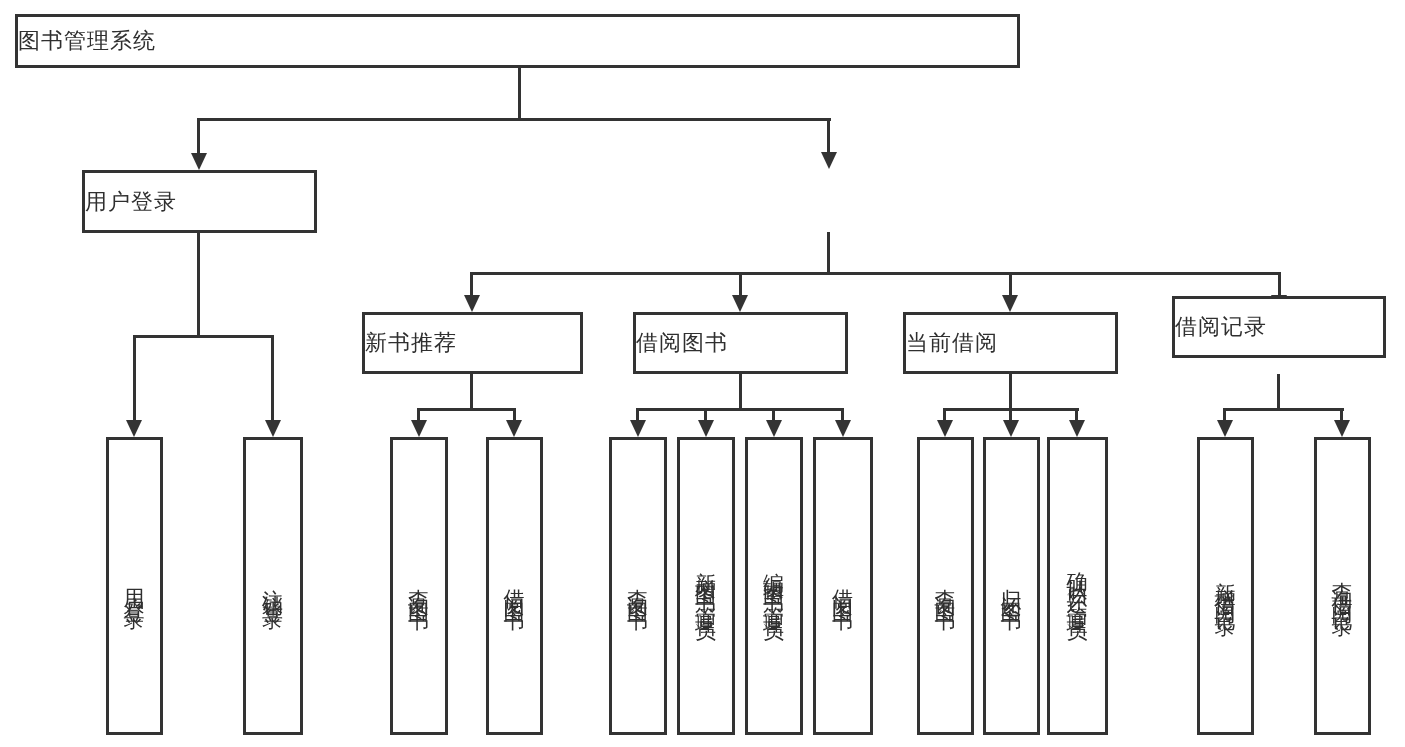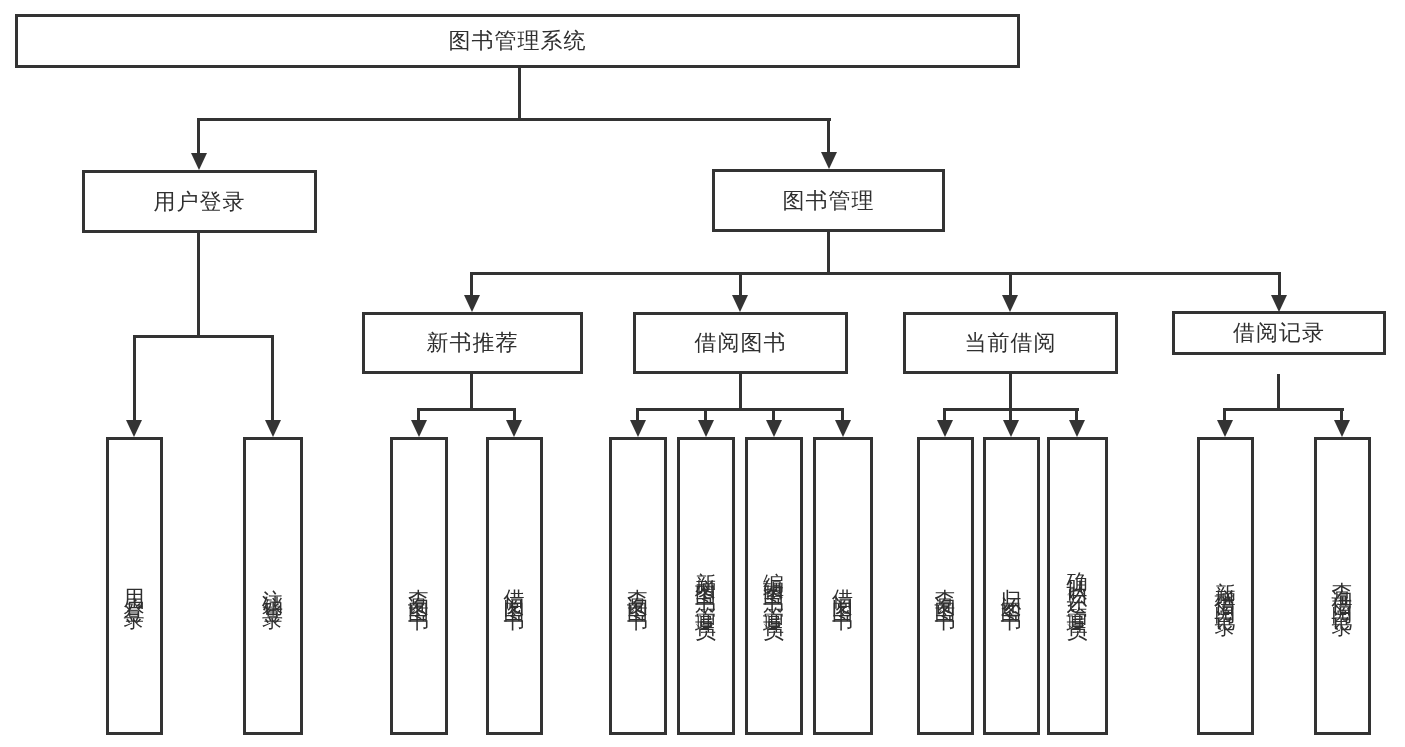--- a/index.html
+++ b/index.html
@@ -9,21 +9,21 @@
     --background:#ffffff;
   }
   html,body{margin:0;padding:0;background:var(--background);}
   body{font-family:"Liberation Sans","DejaVu Sans",sans-serif;}
   #canvas{
     position:relative;width:1405px;height:747px;background:var(--background);
     overflow:hidden;
   }
   .hnode{
     position:absolute;box-sizing:border-box;border:3px solid var(--line);
-    background:#fff;display:flex;align-items:center;justify-content:center;
+    background:#fff;display:flex;align-items:center;justify-content:flex-start;
     font-size:22px;color:var(--text);letter-spacing:1px;
   }
   .vnode{
     position:absolute;box-sizing:border-box;border:3px solid var(--line);
     background:#fff;top:437px;height:298px;
     display:flex;align-items:center;justify-content:center;
   }
   .vnode span{
     writing-mode:vertical-rl;text-orientation:mixed;
     font-size:21px;letter-spacing:7px;color:var(--text);line-height:1;
@@ -50,23 +50,20 @@
   <div class="vl" style="left:518px;top:68px;height:52px;"></div>
   <div class="hl" style="left:197px;top:118px;width:634px;"></div>
   <div class="vl" style="left:197px;top:118px;height:37px;"></div>
   <div class="ah" style="left:191px;top:153px;"></div>
   <div class="vl" style="left:827px;top:118px;height:36px;"></div>
   <div class="ah" style="left:821px;top:152px;"></div>
 
   <div class="hnode" style="left:82px;top:170px;width:235px;height:63px;">
     <span>用户登录</span>
   </div>
-  <div class="hnode" style="left:712px;top:169px;width:233px;height:63px;">
-    <span>图书管理</span>
-  </div>
 
   <div class="vl" style="left:197px;top:233px;height:105px;"></div>
   <div class="hl" style="left:133px;top:335px;width:141px;"></div>
   <div class="vl" style="left:133px;top:335px;height:87px;"></div>
   <div class="ah" style="left:126px;top:420px;"></div>
   <div class="vl" style="left:271px;top:335px;height:87px;"></div>
   <div class="ah" style="left:265px;top:420px;"></div>
 
   <div class="vl" style="left:827px;top:232px;height:43px;"></div>
   <div class="hl" style="left:471px;top:272px;width:810px;"></div>
@@ -81,21 +78,21 @@
 
   <div class="hnode" style="left:362px;top:312px;width:221px;height:62px;">
     <span>新书推荐</span>
   </div>
   <div class="hnode" style="left:633px;top:312px;width:215px;height:62px;">
     <span>借阅图书</span>
   </div>
   <div class="hnode" style="left:903px;top:312px;width:215px;height:62px;">
     <span>当前借阅</span>
   </div>
-  <div class="hnode" style="left:1172px;top:311px;width:214px;height:44px;">
+  <div class="hnode" style="left:1172px;top:296px;width:214px;height:62px;">
     <span>借阅记录</span>
   </div>
 
   <div class="vl" style="left:470px;top:374px;height:37px;"></div>
   <div class="hl" style="left:418px;top:408px;width:98px;"></div>
   <div class="vl" style="left:417px;top:408px;height:15px;"></div>
   <div class="ah" style="left:411px;top:420px;"></div>
   <div class="vl" style="left:513px;top:408px;height:15px;"></div>
   <div class="ah" style="left:506px;top:420px;"></div>
 

